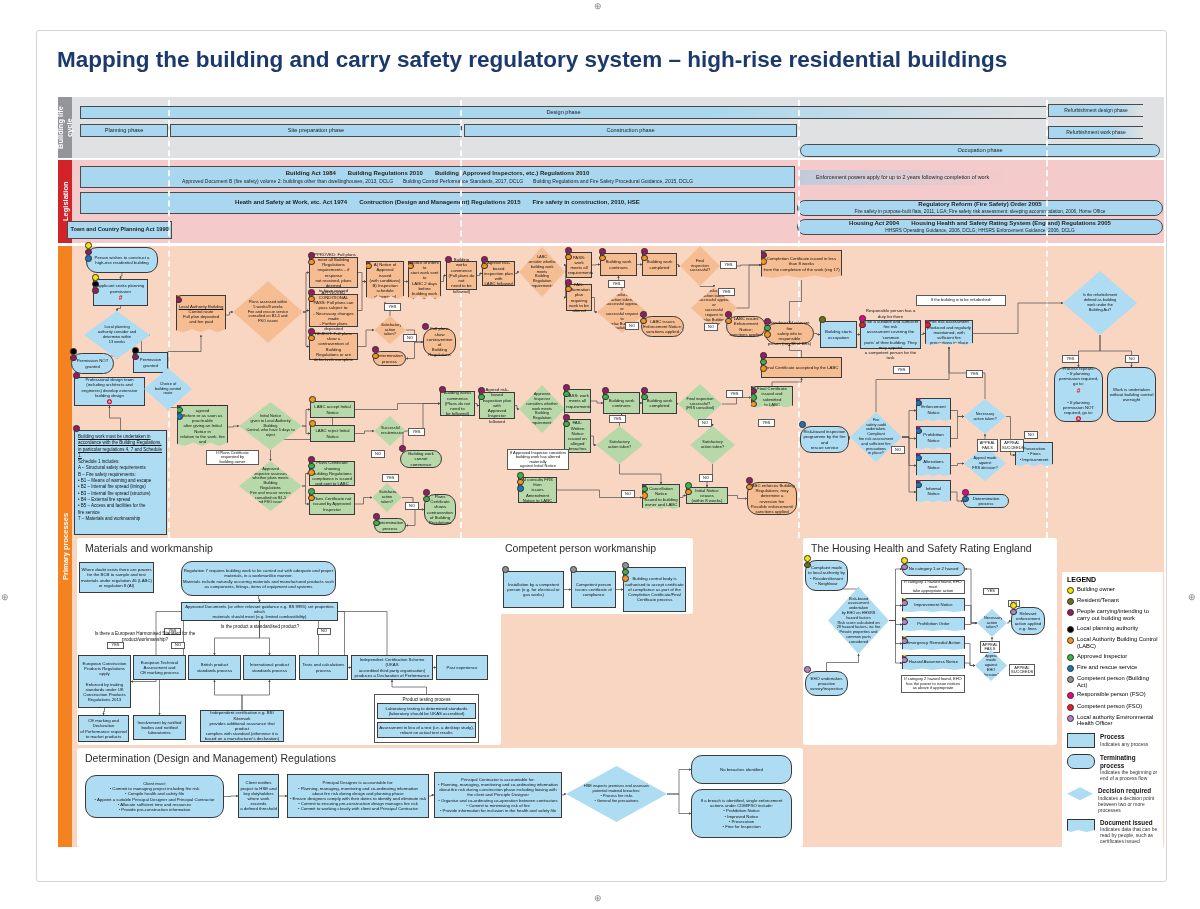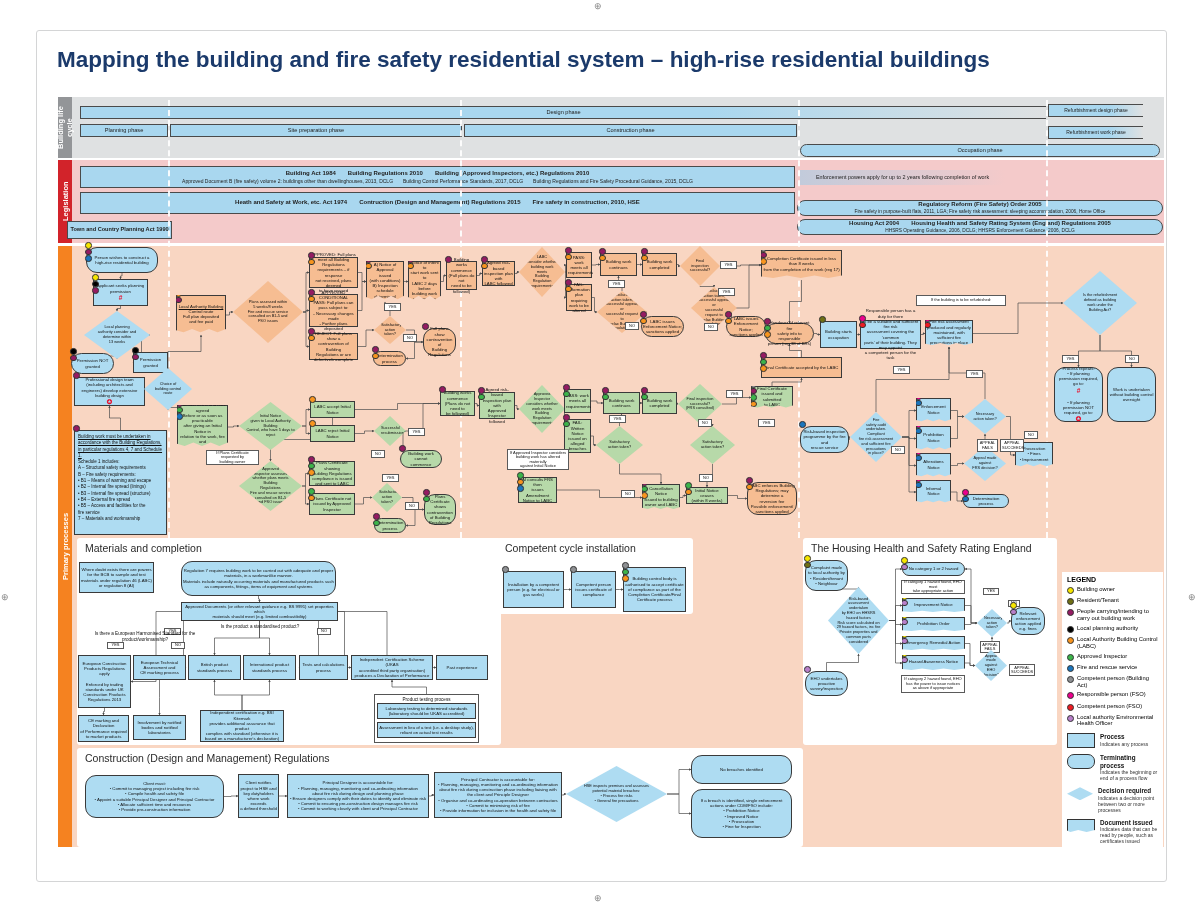--- a/index.html
+++ b/index.html
@@ -47,21 +47,21 @@
 </head>
 <body>
 
 <div id="poster">
   <div class="frame"></div>
   <div class="crop" style="left:594px;top:1px">⊕</div>
   <div class="crop" style="left:594px;top:893px">⊕</div>
   <div class="crop" style="left:1188px;top:592px">⊕</div>
   <div class="crop" style="left:1px;top:592px">⊕</div>
 
-  <div id="title">Mapping the building and fire safety residential system – high-rise residential buildings</div>
+  <div id="title">Mapping the building and carry safety regulatory system – high-rise residential buildings</div>
 
   <div class="bandbg" style="top:97px;height:61px;background:#dfe1e2"></div>
   <div class="bandbg" style="top:160px;height:83px;background:#f4caca"></div>
   <div class="bandbg" style="top:246px;height:601px;background:#f9d6c2"></div>
 
   <div class="strip" style="top:97px;height:61px;background:#939598">Building life cycle</div>
   <div class="strip" style="top:160px;height:83px;background:#d2232a">Legislation</div>
   <div class="strip" style="top:246px;height:601px;background:#f58220">Primary processes</div>
 
   <div class="vdash" style="left:168px;top:100px;height:438px"></div>
@@ -93,24 +93,24 @@
   <div class="bar blue-bar stadium" style="left:797px;top:219px;width:366px;height:16px">
     <b>Housing Act 2004  Housing Health and Safety Rating System (England) Regulations 2005</b>
     <span style="font-size:4.8px">HHSRS Operating Guidance, 2006, DCLG; HHSRS Enforcement Guidance, 2006, DCLG</span>
   </div>
 
   <div class="panel" style="left:77px;top:538px;width:424px;height:207px"></div>
   <div class="panel" style="left:497px;top:538px;width:196px;height:76px"></div>
   <div class="panel" style="left:803px;top:538px;width:254px;height:207px"></div>
   <div class="panel" style="left:77px;top:748px;width:726px;height:99px"></div>
 
-  <div class="sec" style="left:85px;top:542px">Materials and completion</div>
-  <div class="sec" style="left:505px;top:542px">Competent cycle installation</div>
+  <div class="sec" style="left:85px;top:542px">Materials and workmanship</div>
+  <div class="sec" style="left:505px;top:542px">Competent person workmanship</div>
   <div class="sec" style="left:811px;top:542px">The Housing Health and Safety Rating England</div>
-  <div class="sec" style="left:85px;top:752px">Construction (Design and Management) Regulations</div>
+  <div class="sec" style="left:85px;top:752px">Determination (Design and Management) Regulations</div>
 
   <svg id="edges" width="1200" height="909">
     <defs>
       <marker id="ah" markerWidth="5" markerHeight="5" refX="3.5" refY="2" orient="auto">
         <path d="M0,0L4,2L0,4z" fill="#4d4d4d"></path>
       </marker>
     </defs>
   <polyline points="122,273 122,276 120.5,276 120.5,279" fill="none" stroke="#4d4d4d" stroke-width="0.7" marker-end="url(#ah)"></polyline>
       <polyline points="120.5,306 120.5,308.5 117,308.5 117,311" fill="none" stroke="#4d4d4d" stroke-width="0.7" marker-end="url(#ah)"></polyline>
       <polyline points="117,359 117,356 92.5,356 92.5,353" fill="none" stroke="#4d4d4d" stroke-width="0.7" marker-end="url(#ah)"></polyline>

